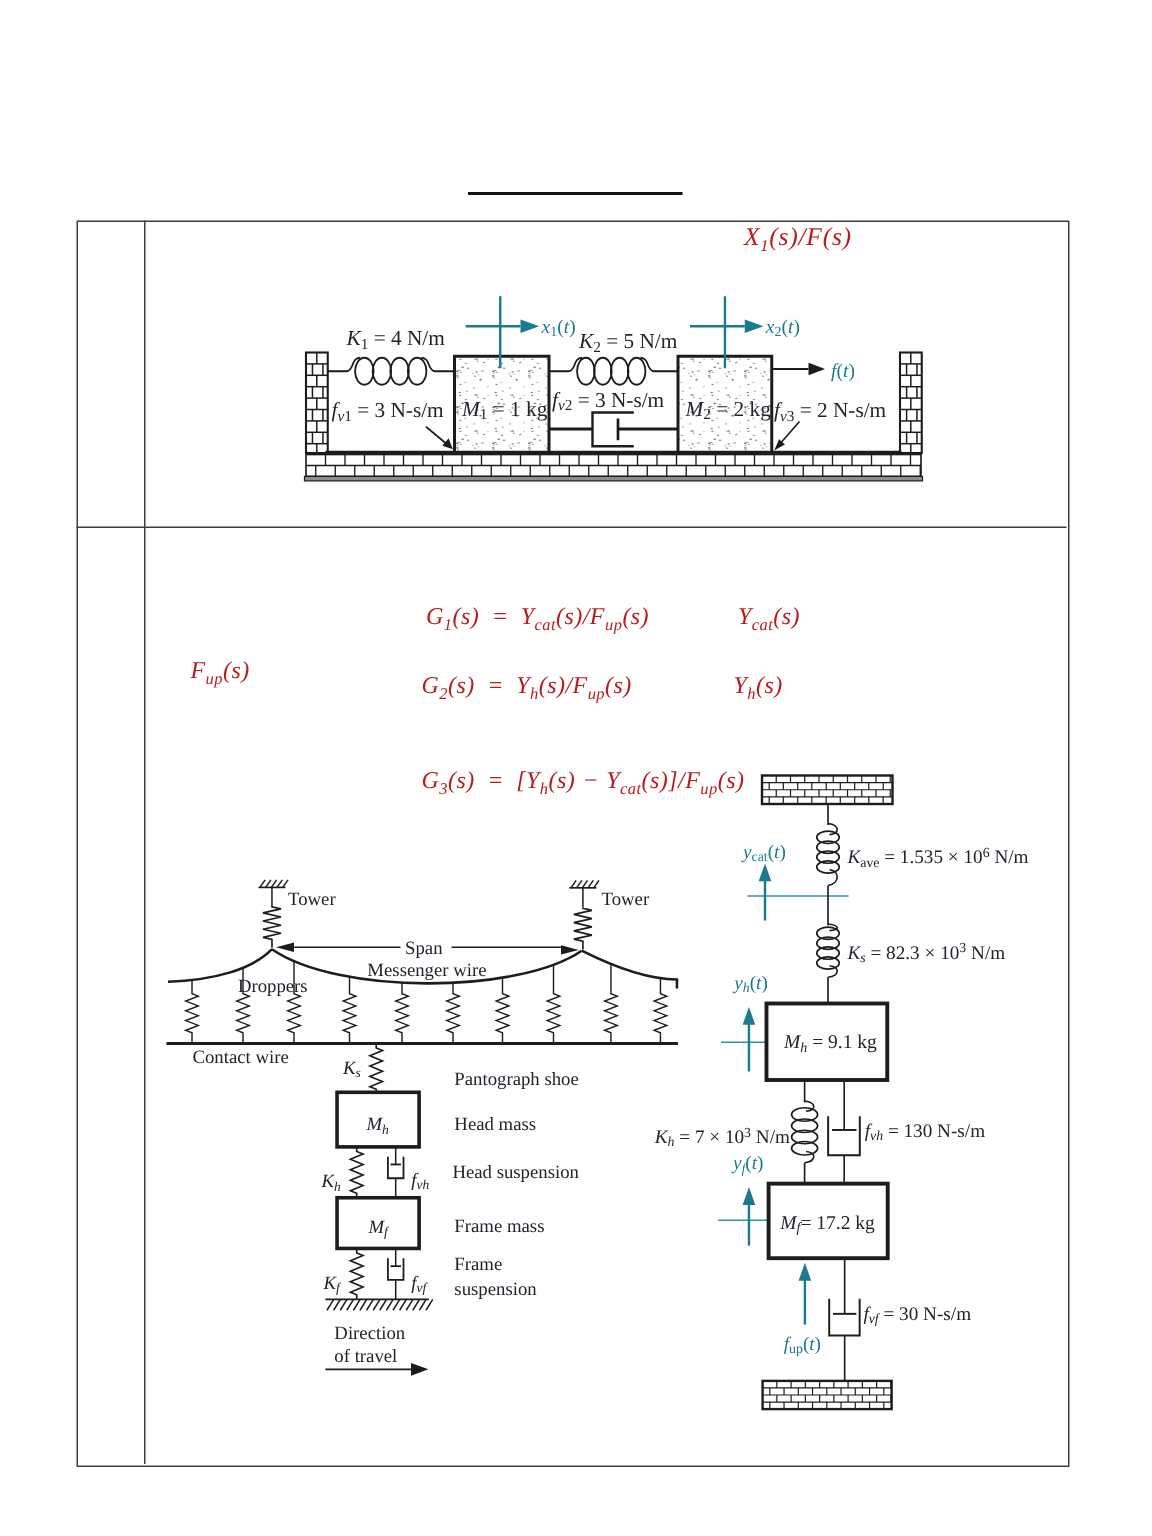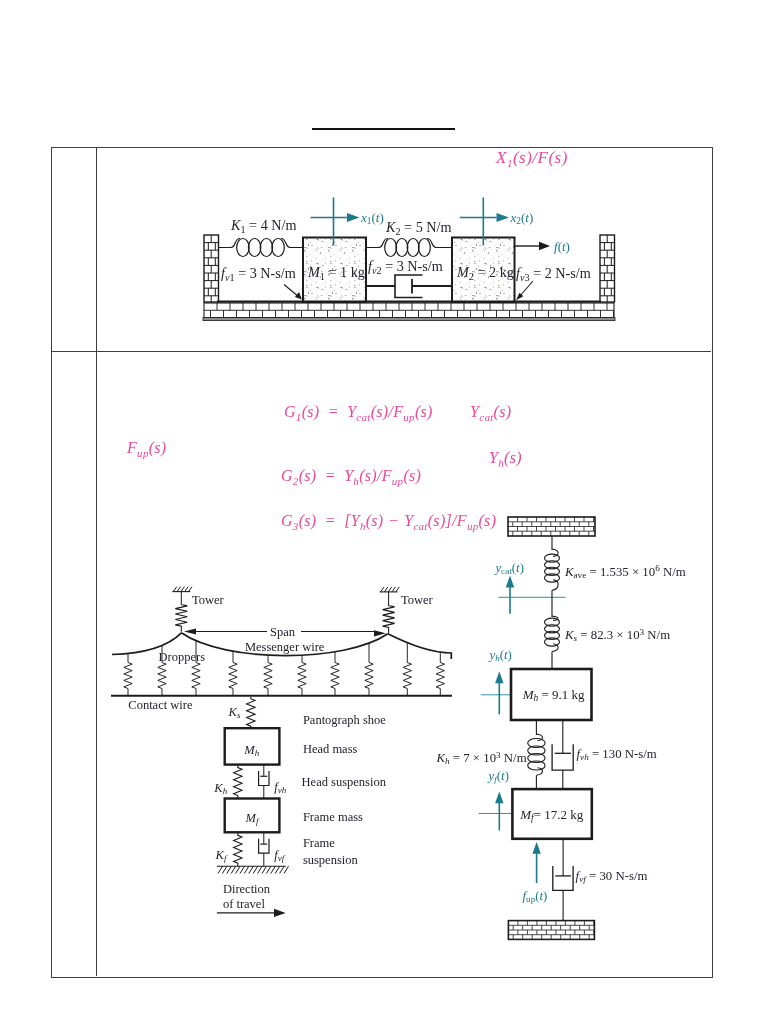--- a/index.html
+++ b/index.html
@@ -1,39 +1,39 @@
 <!DOCTYPE html>
 <html><head><meta charset="utf-8">
 <style>
 html,body{margin:0;padding:0;background:#fff;width:768px;height:1024px;overflow:hidden}
 body{font-family:"Liberation Serif",serif;position:relative}
 .abs{position:absolute}
-.eq{font-style:italic;font-size:16px;color:#ec4899;white-space:nowrap;letter-spacing:0.3px;word-spacing:0.5px}
+.eq{font-style:italic;font-size:16px;color:#b91c1c;white-space:nowrap;letter-spacing:0.3px;word-spacing:0.5px}
 .eq sub{font-size:11px;font-style:italic}
 sub,sup{line-height:0}
 </style></head>
 <body>
 
 <div class="abs" style="left:312px;top:128px;width:143px;height:2.2px;background:#111"></div>
 
 <div class="abs" style="left:51px;top:147px;width:660px;height:829px;border:1.2px solid #3f3f3f"></div>
 
 <div class="abs" style="left:95.6px;top:147px;width:1.2px;height:829px;background:#3f3f3f"></div>
 
 <div class="abs" style="left:51px;top:350.7px;width:660px;height:1.2px;background:#3f3f3f"></div>
 
 <div class="abs eq" style="left:496px;top:148px;font-size:17px;letter-spacing:0.5px">X<sub>1</sub>(s)/F(s)</div>
 
 <div class="abs eq" style="left:127px;top:439px">F<sub>up</sub>(s)</div>
 
 <div class="abs eq" style="left:284px;top:403px">G<sub>1</sub>(s)  =  Y<sub>cat</sub>(s)/F<sub>up</sub>(s)</div>
 
-<div class="abs eq" style="left:470px;top:403px">Y<sub>cat</sub>(s)</div>
-
-<div class="abs eq" style="left:281px;top:467px">G<sub>2</sub>(s)  =  Y<sub>h</sub>(s)/F<sub>up</sub>(s)</div>
+<div class="abs eq" style="left:492px;top:403px">Y<sub>cat</sub>(s)</div>
+
+<div class="abs eq" style="left:281px;top:449px">G<sub>2</sub>(s)  =  Y<sub>h</sub>(s)/F<sub>up</sub>(s)</div>
 
 <div class="abs eq" style="left:489px;top:449px">Y<sub>h</sub>(s)</div>
 
 <div class="abs eq" style="left:281px;top:512px">G<sub>3</sub>(s)  =  [Y<sub>h</sub>(s) − Y<sub>cat</sub>(s)]/F<sub>up</sub>(s)</div>
 
 <svg width="440" height="135" viewBox="0 0 440 135" style="position:absolute;left:195px;top:190px;overflow:visible">
     <defs>
       <pattern id="stip" width="24" height="24" patternUnits="userSpaceOnUse">
         <circle cx="7.8" cy="3.6" r="0.51" fill="#4a4a4a"></circle>
         <circle cx="1.7" cy="12.9" r="0.42" fill="#4a4a4a"></circle>

